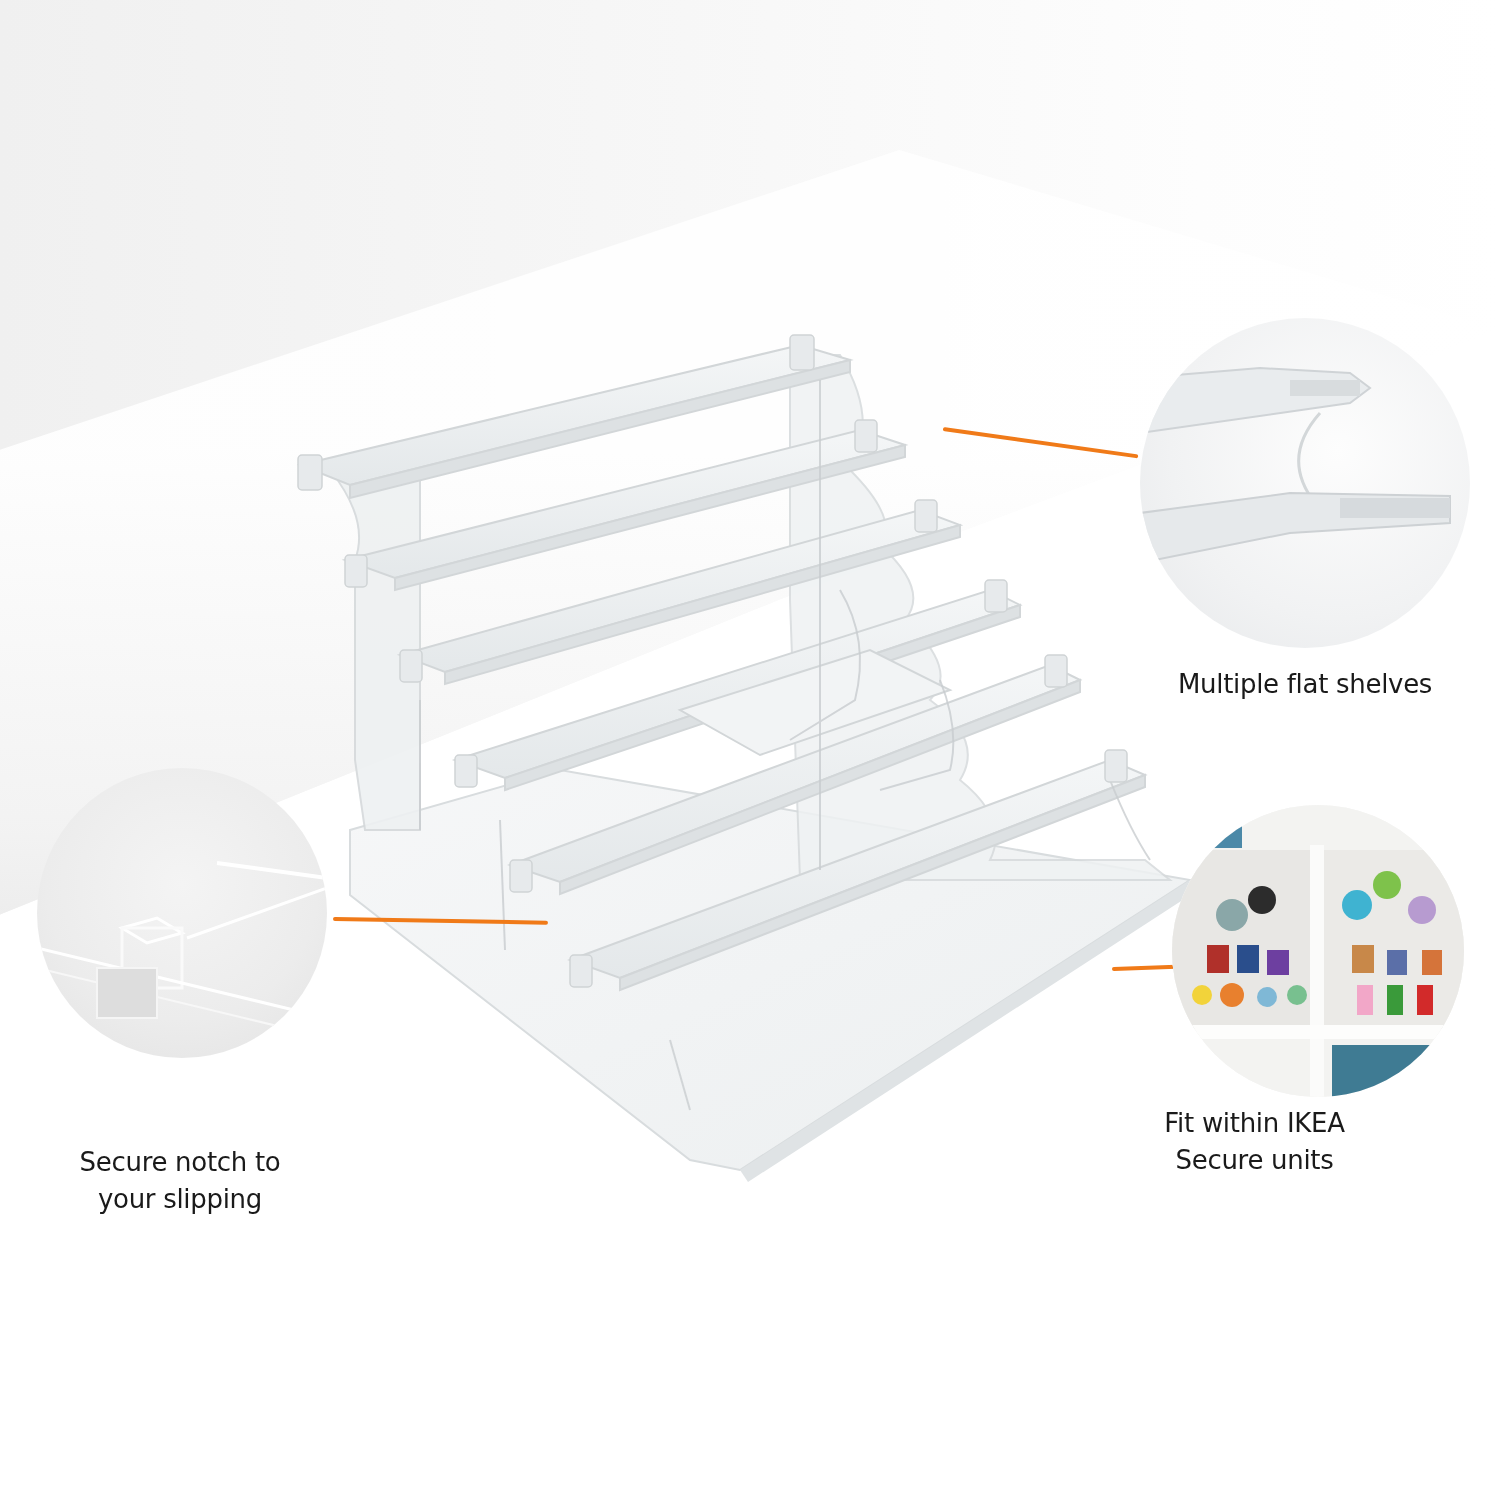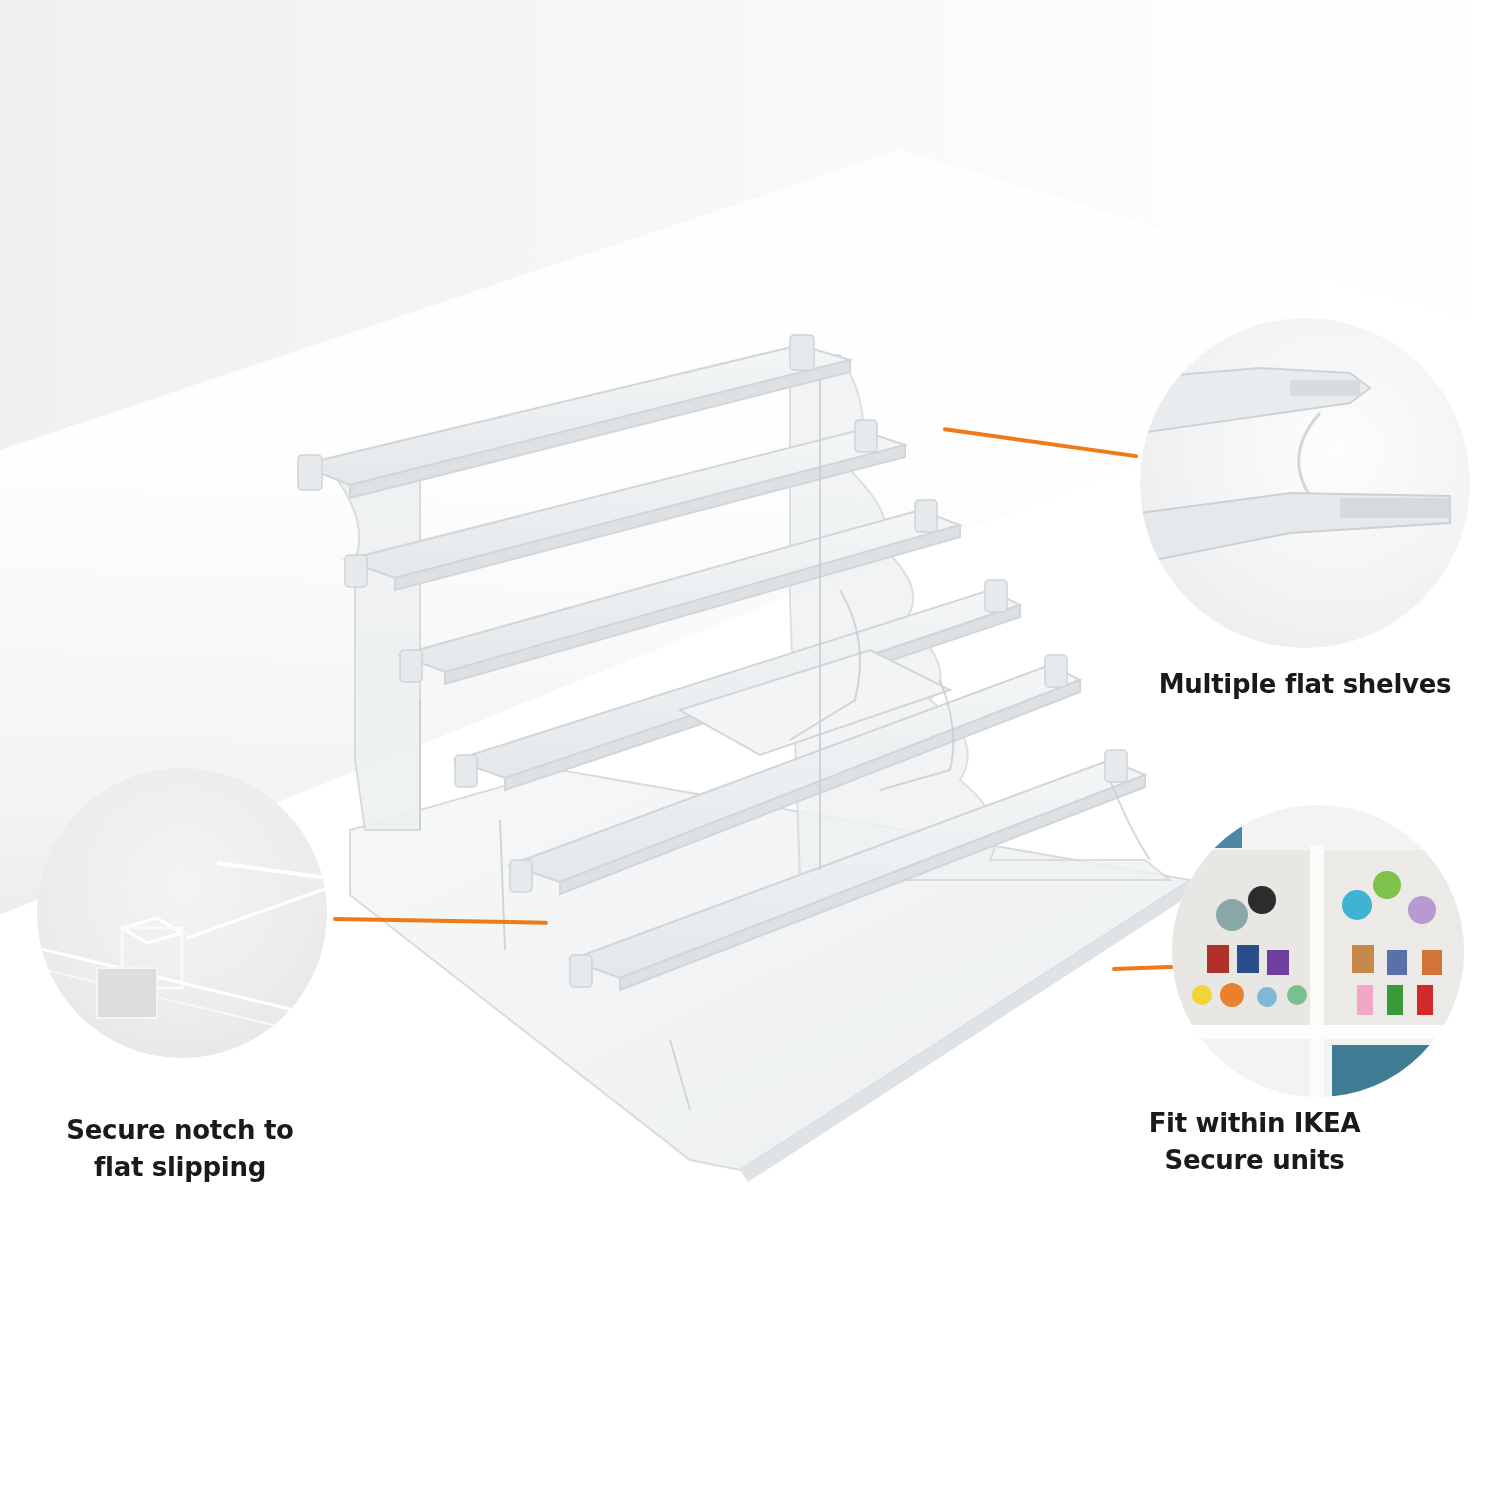--- a/index.html
+++ b/index.html
@@ -26,21 +26,21 @@
     position:absolute; height:4px; background:var(--accent); border-radius:2px;
     transform-origin:0 50%;
   }
   .bubble {
     position:absolute; border-radius:50%; overflow:hidden;
     background:#f2f2f2;
   }
   .caption {
     position:absolute; text-align:center; color:#1a1a1a;
     font-family:"DejaVu Sans", "Liberation Sans", sans-serif;
-    font-weight:bold; font-size:26px; line-height:37px;
+    font-weight:normal; font-size:26px; line-height:37px;
     letter-spacing:-0.3px;
   }
   .caption span { display:block; }
 </style>
 </head>
 <body>
 
 <div class="backdrop-band"></div>
 <div class="backdrop-band2"></div>
 
@@ -130,23 +130,23 @@
   <svg width="290" height="290" viewBox="0 0 290 290">
     <line x1="180" y1="95" x2="290" y2="110" stroke="#ffffff" stroke-width="4"></line>
     <line x1="150" y1="170" x2="290" y2="120" stroke="#ffffff" stroke-width="3"></line>
     <polygon points="85,160 120,150 145,165 110,175" fill="none" stroke="#ffffff" stroke-width="3"></polygon>
     <rect x="85" y="160" width="60" height="60" fill="none" stroke="#fafafa" stroke-width="3"></rect>
     <line x1="0" y1="180" x2="290" y2="250" stroke="#ffffff" stroke-width="3"></line>
     <line x1="0" y1="200" x2="290" y2="270" stroke="#f7f7f7" stroke-width="2"></line>
     <rect x="60" y="200" width="60" height="50" fill="#dddddd" stroke="#f5f5f5" stroke-width="2"></rect>
   </svg>
 </div>
-<div class="caption" style="left:20px; top:1112px; width:320px;">
+<div class="caption" style="left:20px; top:1144px; width:320px;">
   <span>Secure notch to</span>
-  <span>flat slipping</span>
+  <span>your slipping</span>
 </div>
 
 <div class="callout-line" style="--accent:#f07a18; left:1112px; top:967px; width:66px; transform:rotate(-2deg);"></div>
 <div class="bubble" style="left:1172px; top:805px; width:292px; height:292px; background:#f5f5f4;">
   <svg width="292" height="292" viewBox="0 0 292 292">
     <rect x="0" y="0" width="292" height="292" fill="#f3f3f1"></rect>
     <rect x="0" y="45" width="140" height="180" fill="#e8e7e4"></rect>
     <rect x="150" y="45" width="142" height="180" fill="#ebeae7"></rect>
     <rect x="138" y="40" width="14" height="252" fill="#fbfbfa"></rect>
     <rect x="0" y="220" width="292" height="14" fill="#fdfdfc"></rect>

